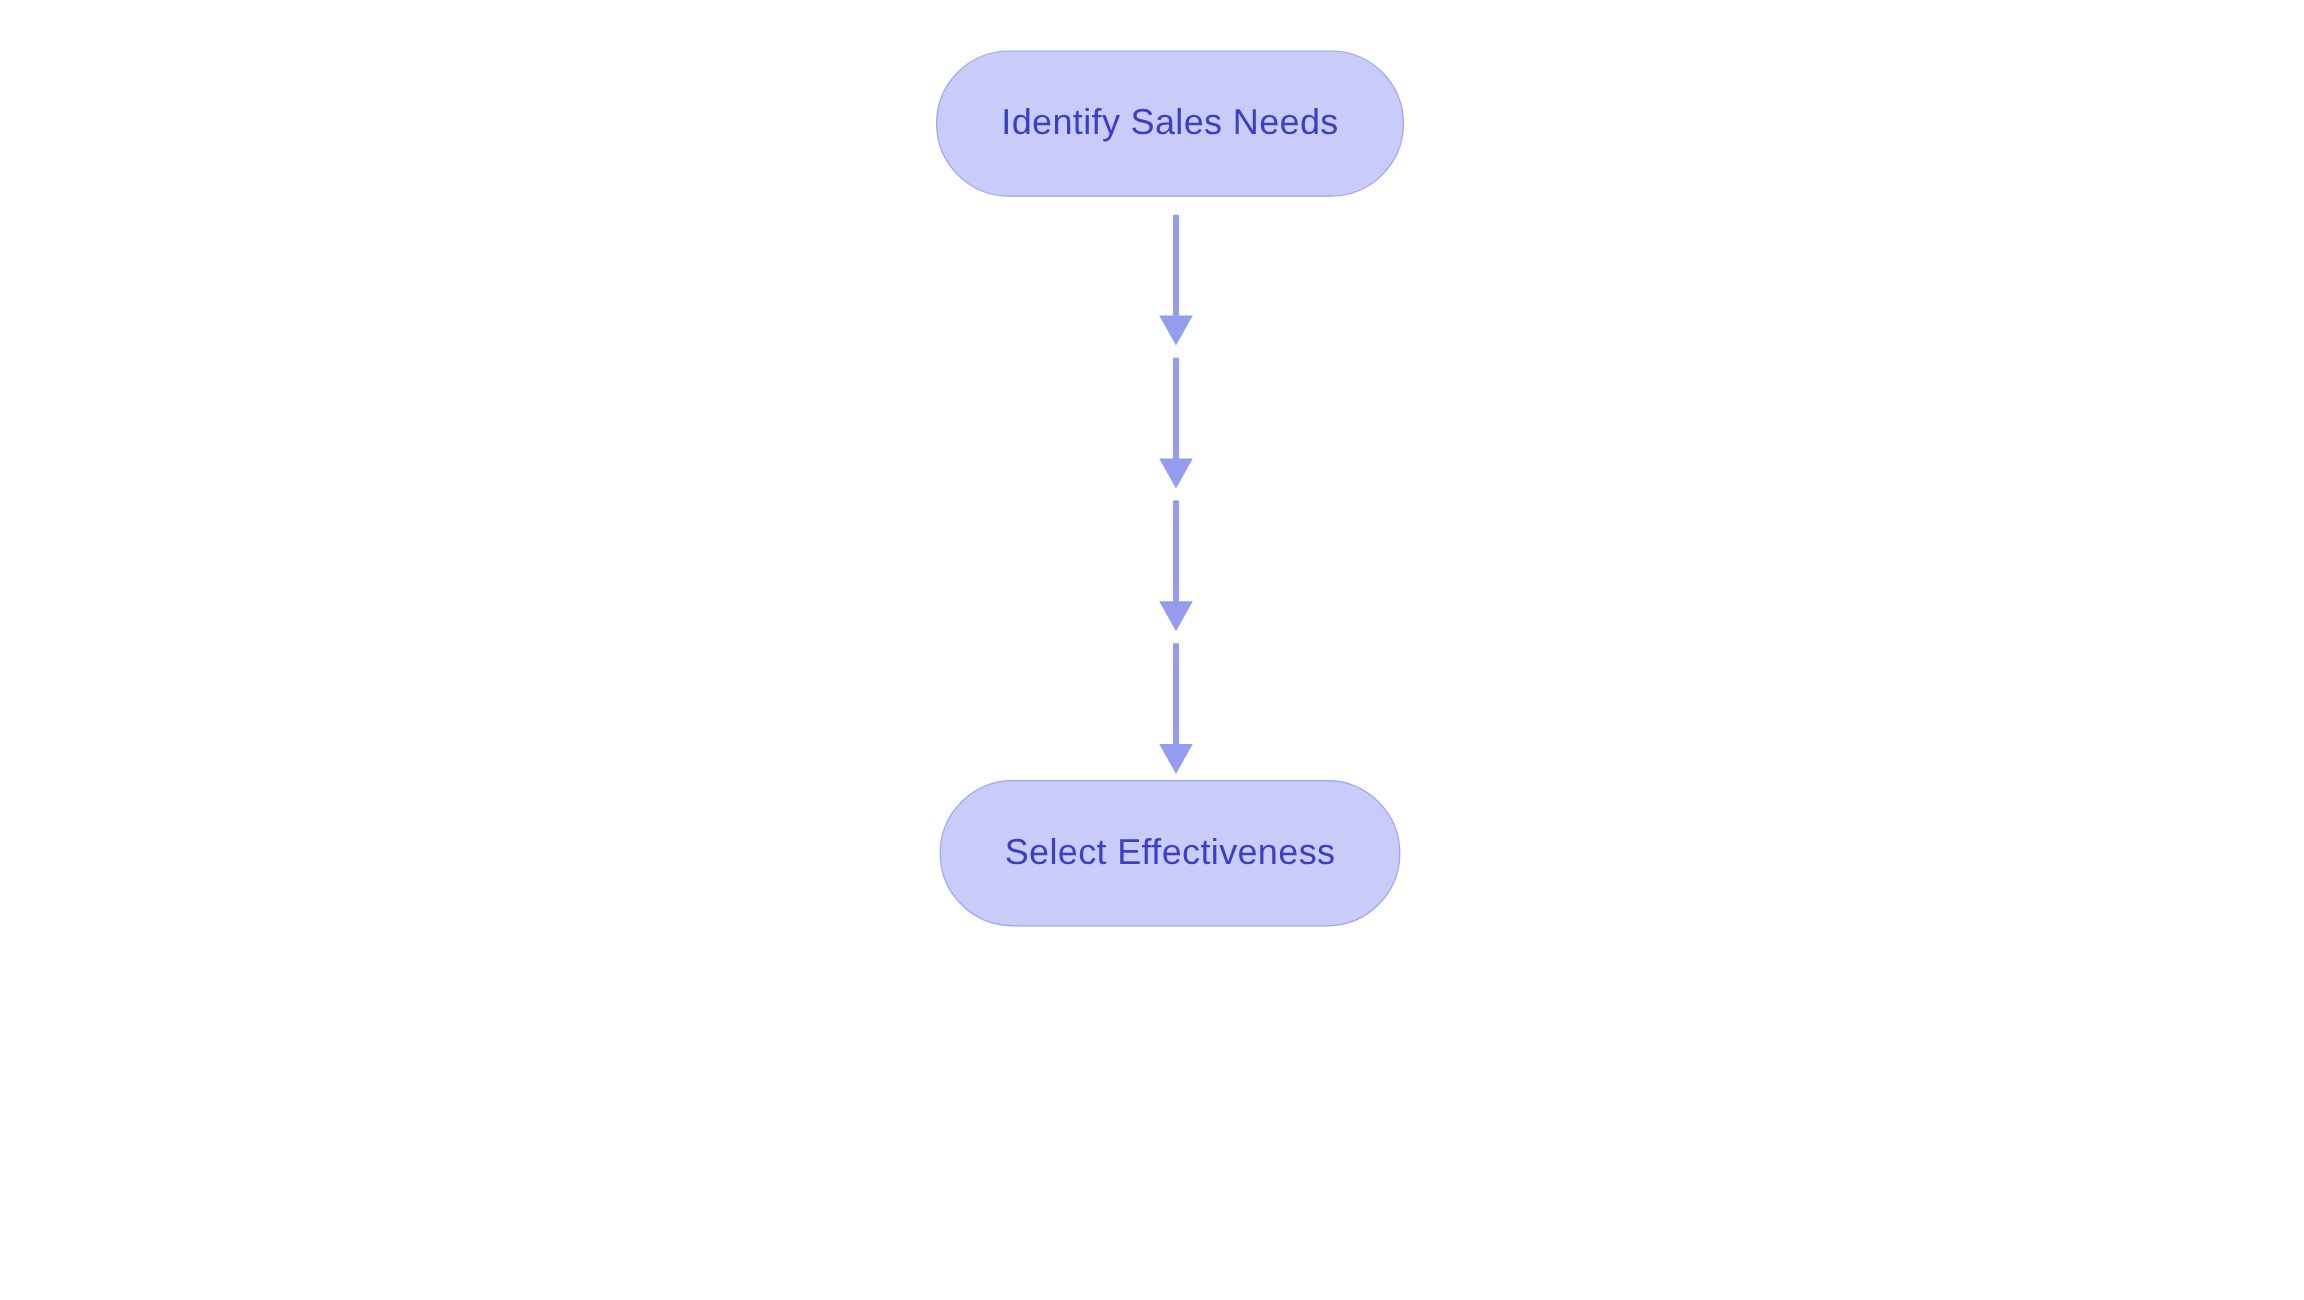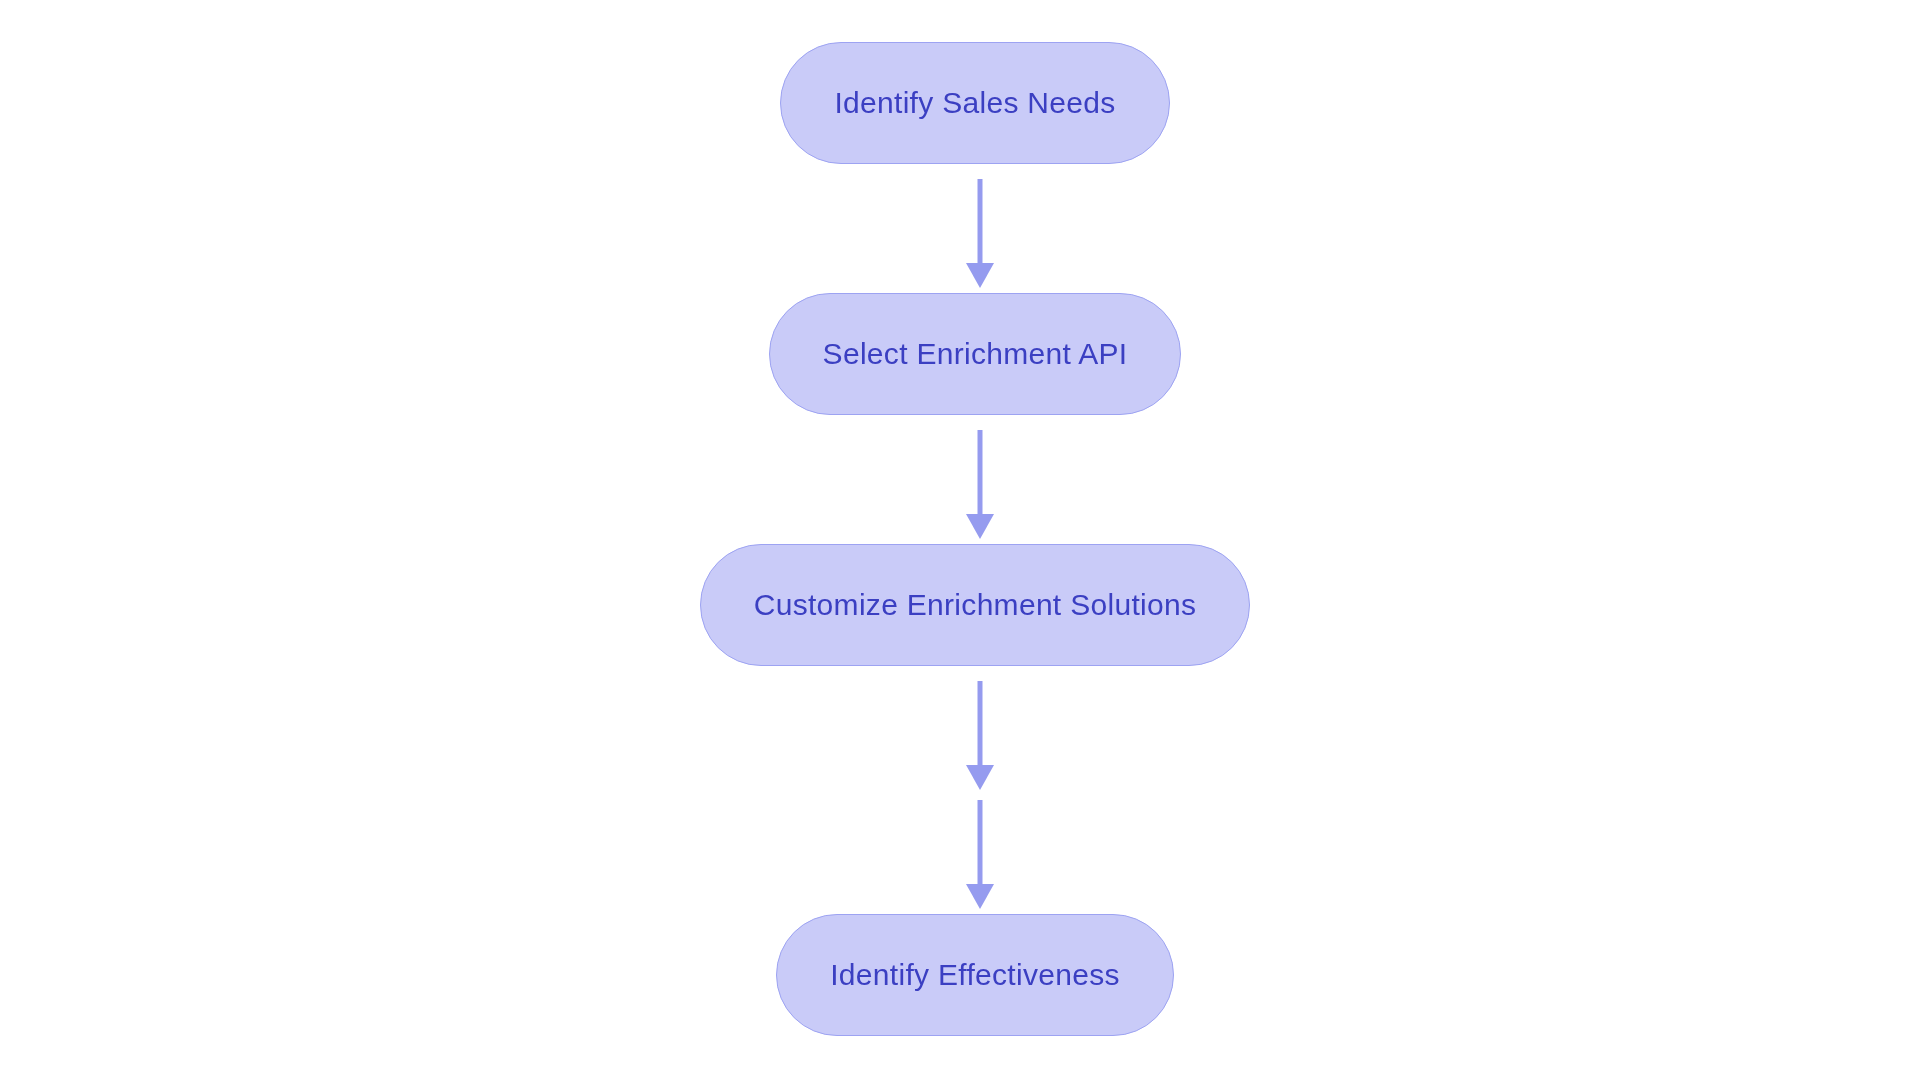--- a/index.html
+++ b/index.html
@@ -81,42 +81,36 @@
 
     <div class="node">
       <span>Identify Sales Needs</span>
     </div>
 
     <div class="connector">
       <div class="arrow-line"></div>
       <div class="arrow-head"></div>
     </div>
 
-    <div class="node">
-      <span>Select Enrichment API</span>
-    </div>
 
     <div class="connector">
       <div class="arrow-line"></div>
       <div class="arrow-head"></div>
     </div>
 
-    <div class="node">
-      <span>Customize Enrichment Solutions</span>
-    </div>
 
     <div class="connector">
       <div class="arrow-line"></div>
       <div class="arrow-head"></div>
     </div>
 
 
     <div class="connector">
       <div class="arrow-line"></div>
       <div class="arrow-head"></div>
     </div>
 
     <div class="node">
-      <span>Identify Effectiveness</span>
+      <span>Select Effectiveness</span>
     </div>
 
   </div>
 </div>
 
 </body></html>

